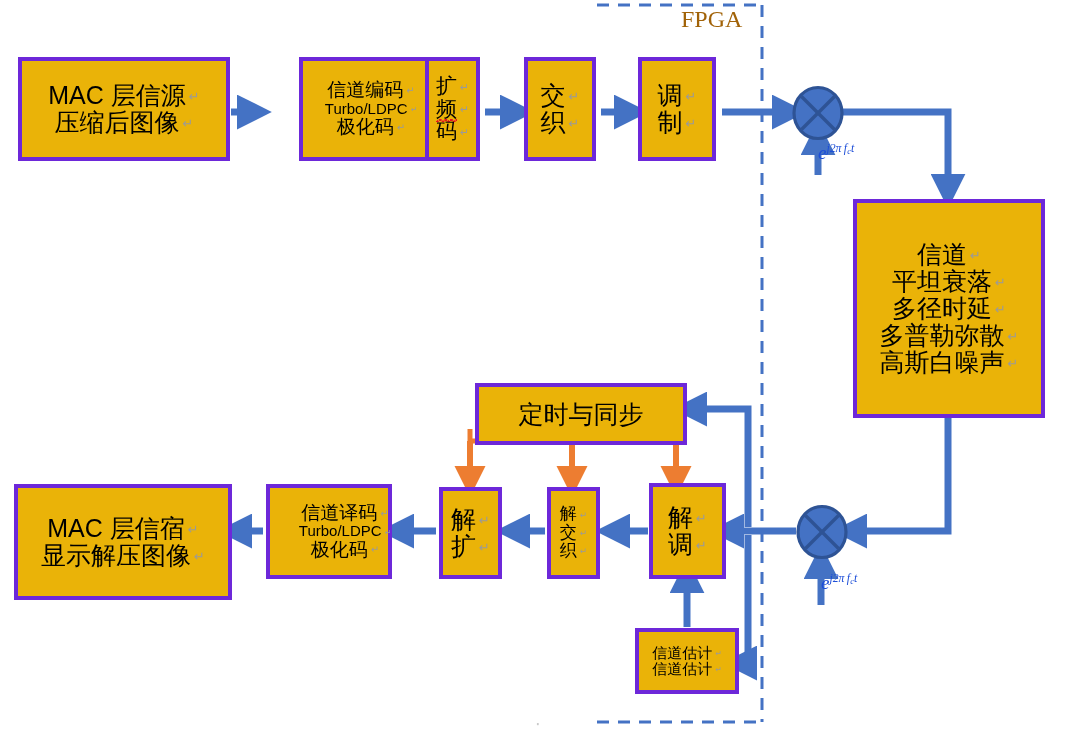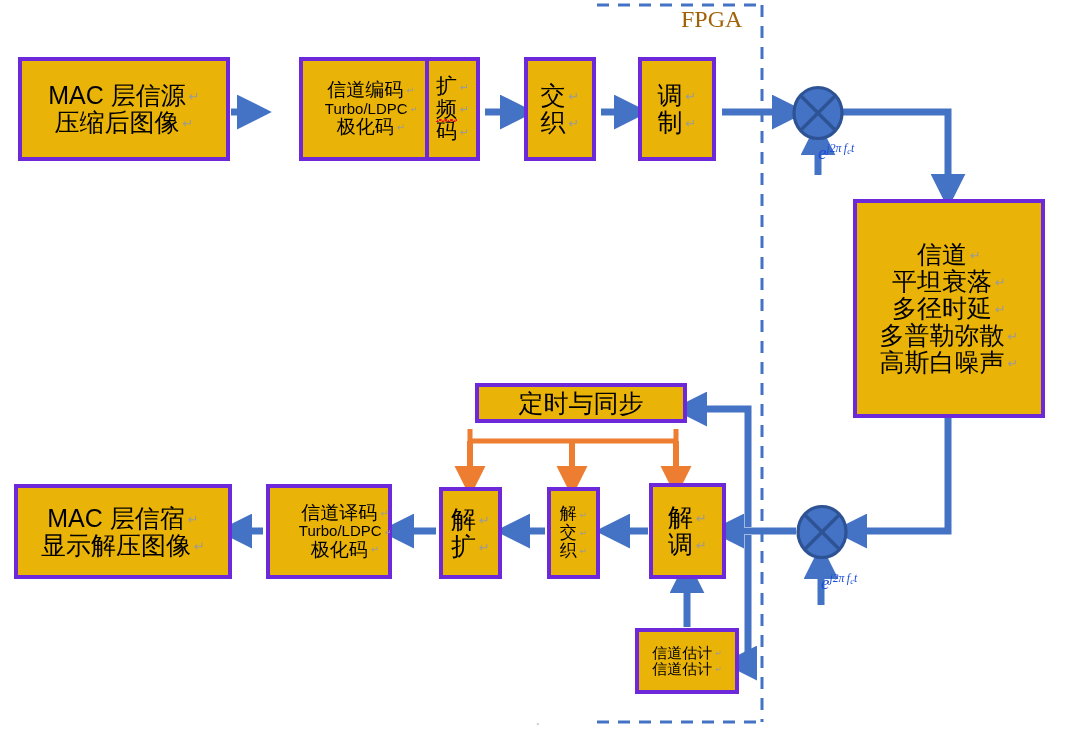--- a/index.html
+++ b/index.html
@@ -225,21 +225,21 @@
   </div>
 
   <div class="blk" style="left:853px; top:199px; width:192px; height:219px;">
     <div class="ln big">信道</div>
     <div class="ln big">平坦衰落</div>
     <div class="ln big">多径时延</div>
     <div class="ln big">多普勒弥散</div>
     <div class="ln big">高斯白噪声</div>
   </div>
 
-  <div class="blk" style="left:475px; top:383px; width:212px; height:40px;">
+  <div class="blk" style="left:475px; top:383px; width:212px; height:62px;">
     <div class="ln big nopil">定时与同步</div>
   </div>
 
   <div class="blk" style="left:649px; top:483px; width:77px; height:96px;">
     <div class="ln vert">解</div>
     <div class="ln vert">调</div>
   </div>
 
   <div class="blk" style="left:547px; top:487px; width:53px; height:92px;">
     <div class="ln" style="font-size:17px;">解</div>
@@ -251,21 +251,21 @@
     <div class="ln vert">解</div>
     <div class="ln vert">扩</div>
   </div>
 
   <div class="blk" style="left:266px; top:484px; width:126px; height:95px;padding-left:32px;">
     <div class="ln med">信道译码</div>
     <div class="ln sml">Turbo/LDPC</div>
     <div class="ln med">极化码</div>
   </div>
 
-  <div class="blk" style="left:14px; top:484px; width:218px; height:95px;">
+  <div class="blk" style="left:14px; top:484px; width:218px; height:116px;">
     <div class="ln big">MAC 层信宿</div>
     <div class="ln big">显示解压图像</div>
   </div>
 
   <div class="blk" style="left:635px; top:628px; width:104px; height:66px;">
     <div class="ln sml">信道估计</div>
     <div class="ln sml">信道估计</div>
   </div>
 
   <div class="smudge" style="left:535px; top:714px;">⋅</div>

